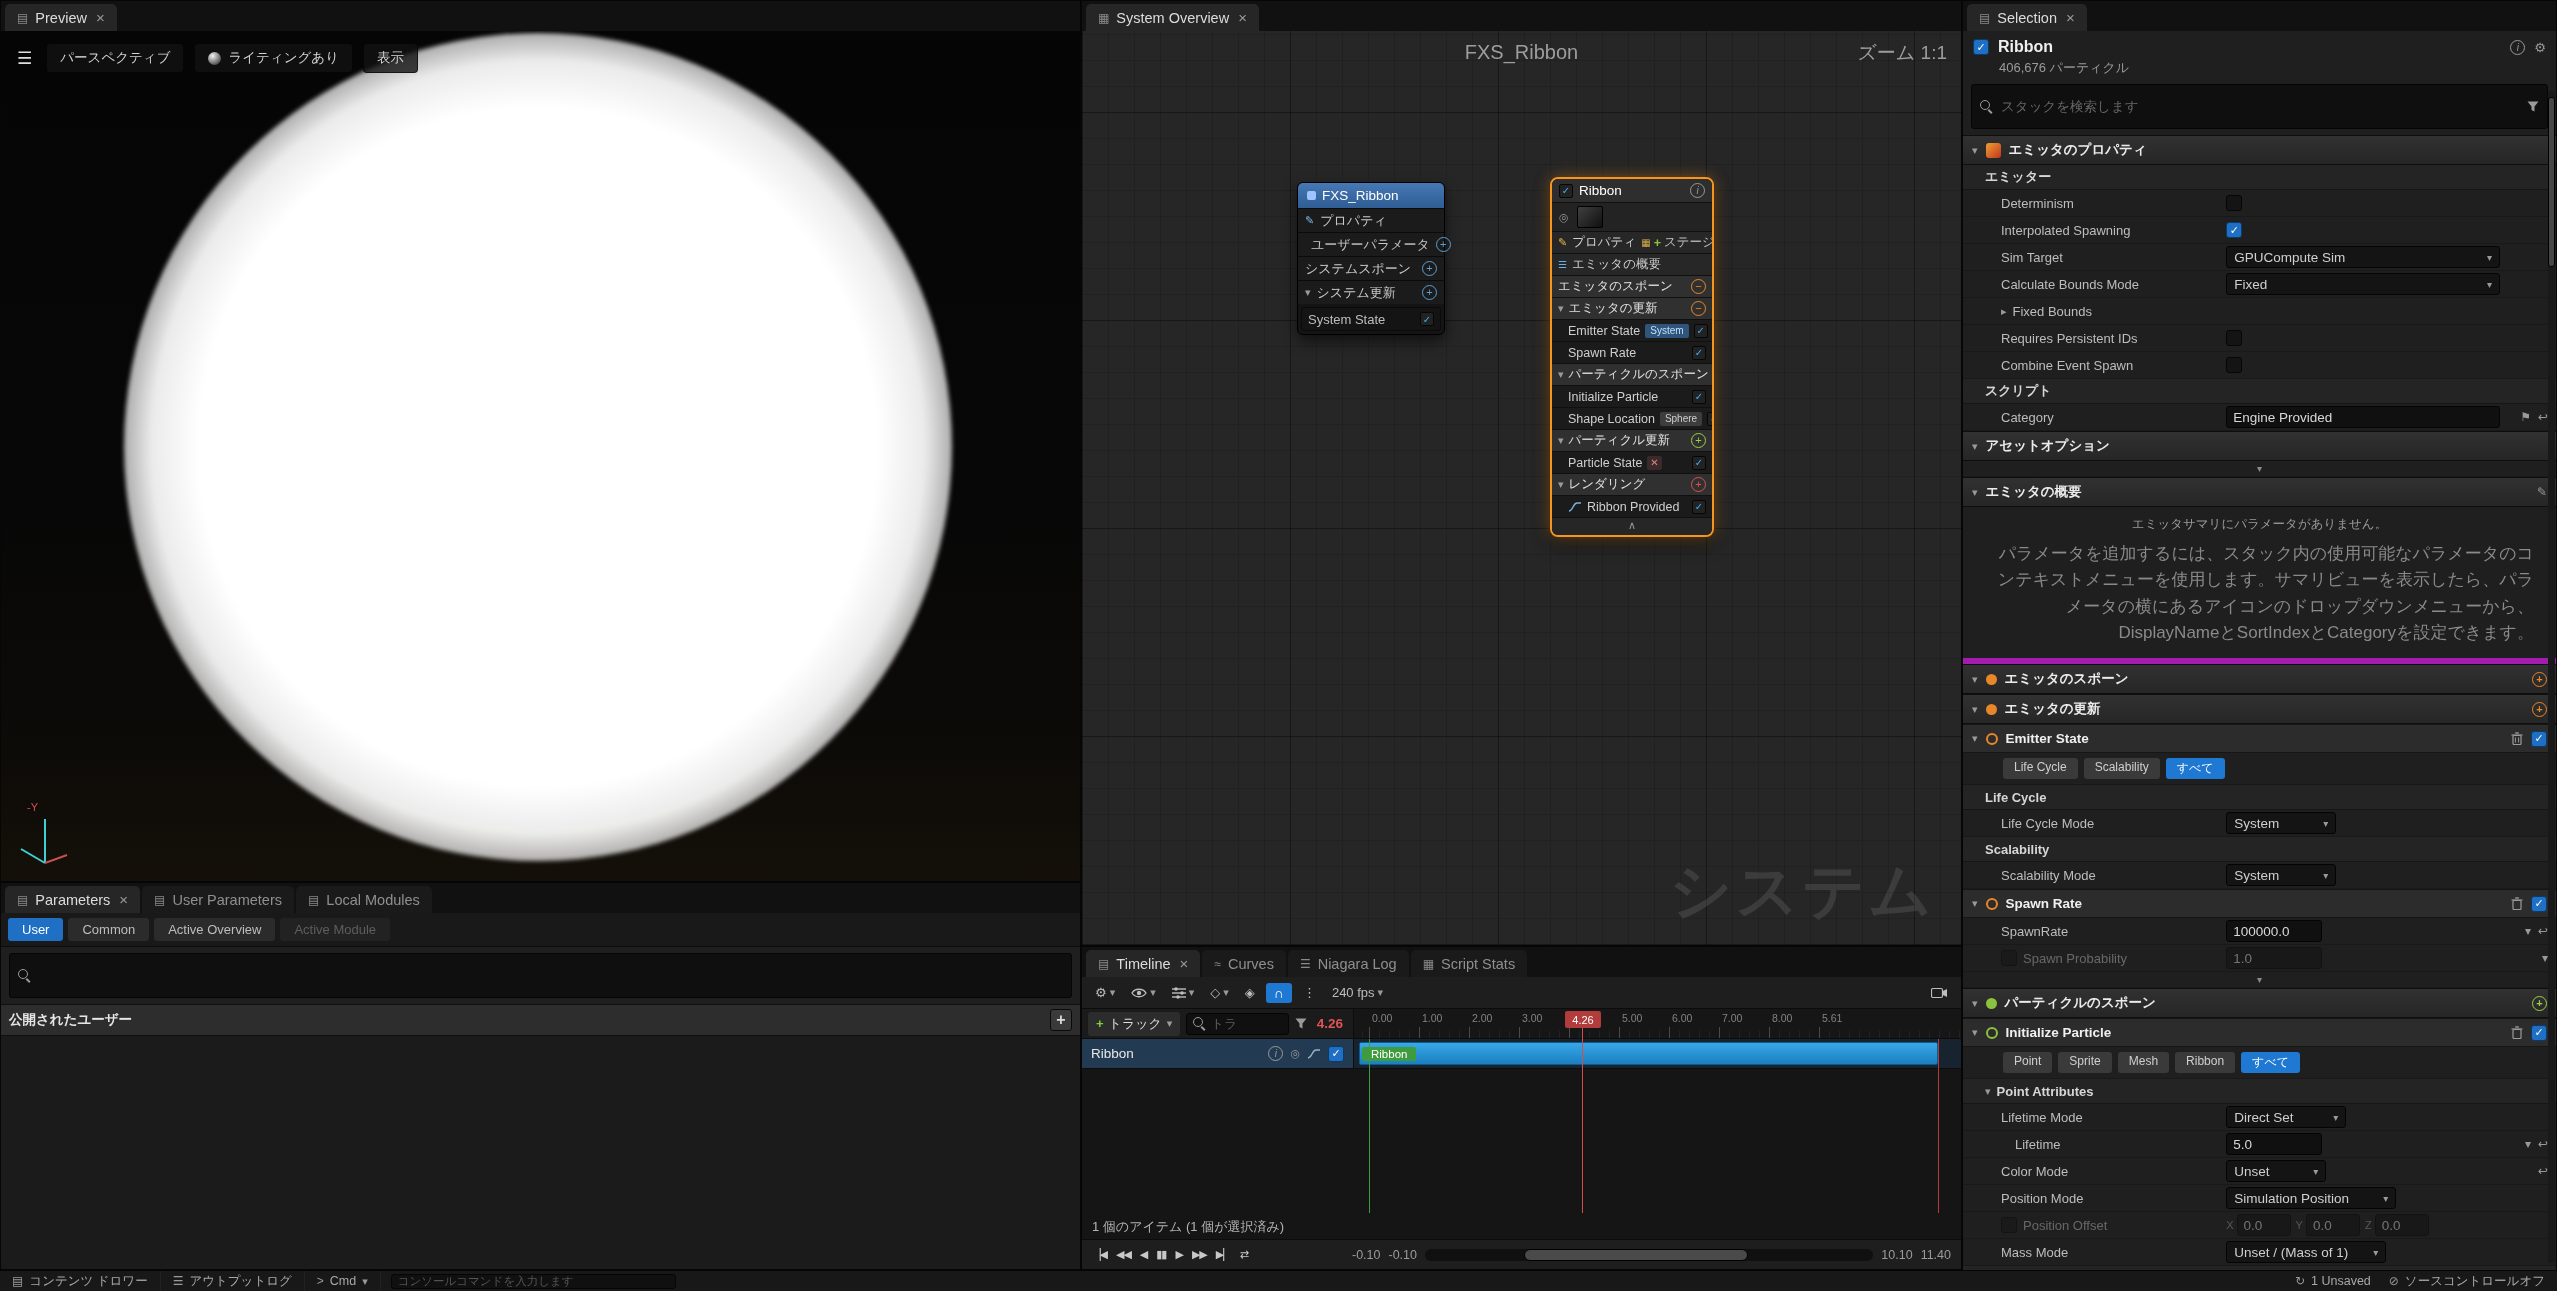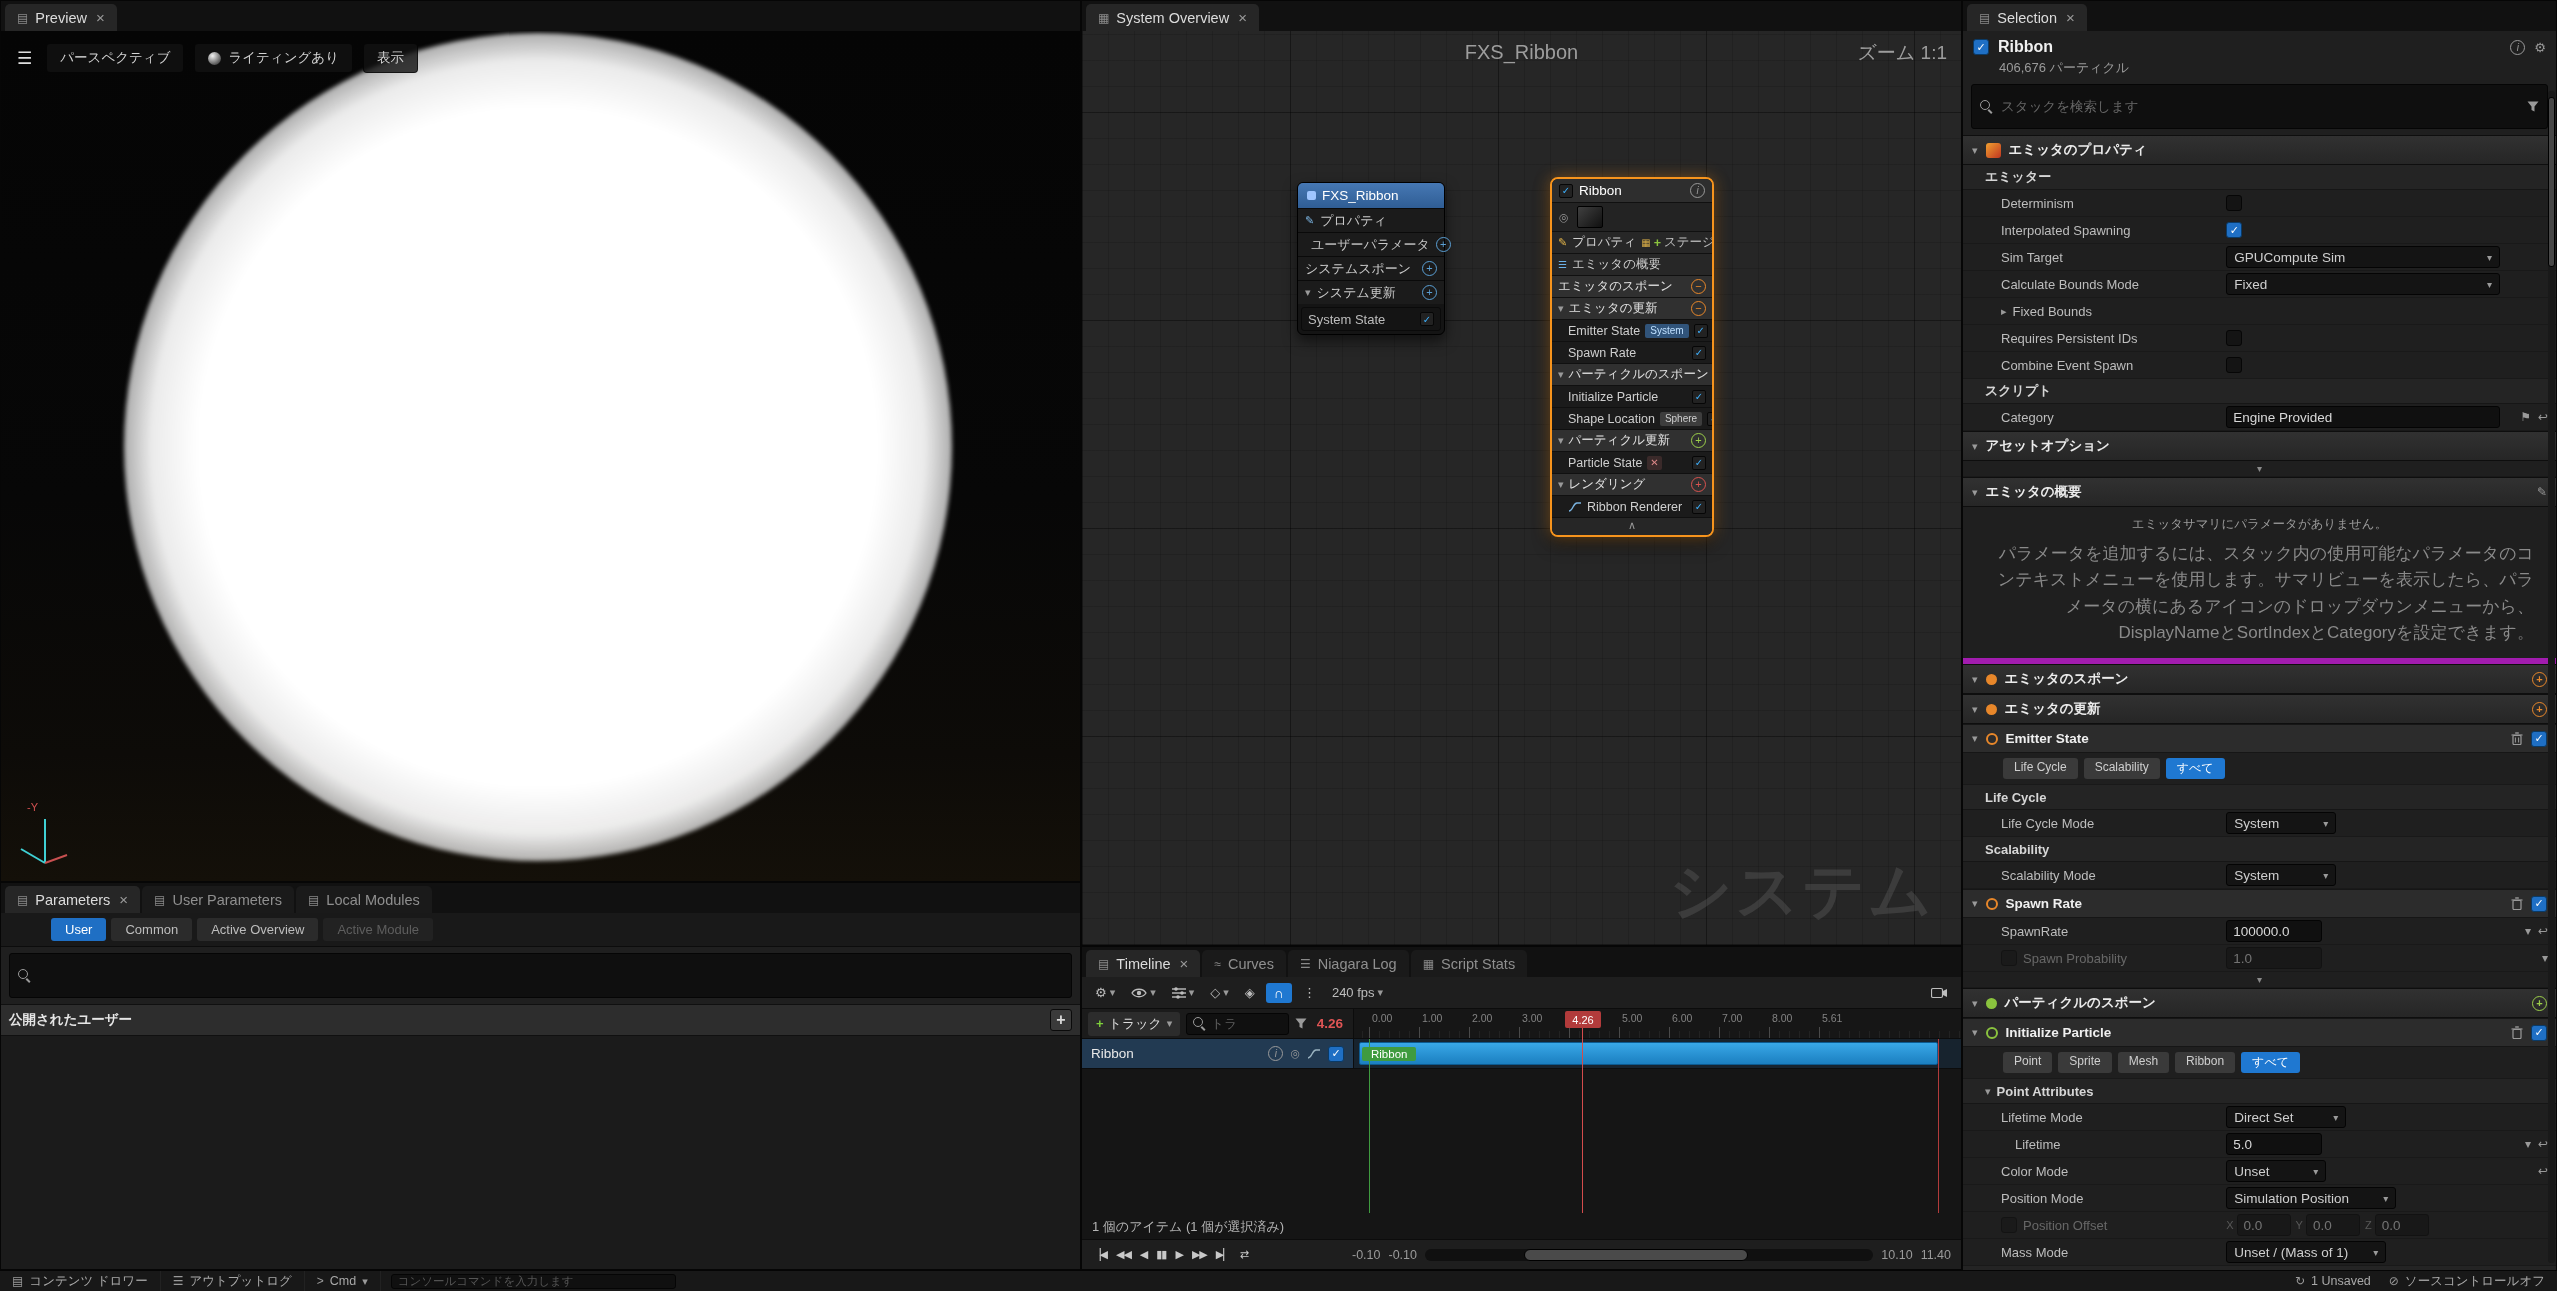--- a/index.html
+++ b/index.html
@@ -43,21 +43,21 @@
 background:radial-gradient(circle,#fff 0%,#fff 58%,rgba(255,255,255,.92) 66%,rgba(255,255,255,.5) 74%,rgba(255,255,255,.15) 79%,rgba(255,255,255,0) 84%);}
 .vtool{position:absolute;top:12px;left:12px;display:flex;gap:10px;align-items:center;z-index:5;}
 .vmenu{color:#ddd;font-size:17px;padding:2px 4px;}
 .vbtn{background:rgba(18,18,18,.8);border:1px solid rgba(0,0,0,.6);border-radius:4px;padding:5px 13px;color:#d4d4d4;font-size:13.5px;display:flex;gap:7px;align-items:center;}
 .litdot{width:13px;height:13px;border-radius:50%;background:radial-gradient(circle at 35% 30%,#f2f2f2,#5a5a5a 70%,#222);}
 .gizmo{position:absolute;left:14px;bottom:10px;width:70px;height:70px;}
 .gizmo .gy{position:absolute;left:12px;top:0;color:#d05050;font-size:11px;}
 
 .subtabs{display:flex;gap:5px;padding:5px 7px;background:#191919;border-bottom:1px solid #0c0c0c;flex:0 0 auto;}
 .stab{padding:4px 14px;background:#2b2b2b;border-radius:3px;color:#bdbdbd;font-size:13px;}
-.stab.on{background:#1f6fc4;color:#fff;margin-left:43px;}
+.stab.on{background:#1f6fc4;color:#fff;}
 .stab.dis{background:#222;color:#5e5e5e;}
 .searchrow{display:flex;align-items:center;gap:8px;background:#0f0f0f;border:1px solid #050505;border-radius:3px;margin:6px 8px;height:45px;padding:0 8px;flex:0 0 auto;}
 .searchrow input{flex:1;background:transparent;border:0;outline:0;color:#cfcfcf;font-size:13.5px;}
 .searchrow input::placeholder{color:#666;}
 .pubhdr{display:flex;align-items:center;justify-content:space-between;background:#2d2d2d;padding:4px 8px;color:#e6e6e6;font-weight:bold;font-size:13.5px;border-top:1px solid #101010;border-bottom:1px solid #101010;flex:0 0 auto;}
 .addbtn{width:22px;height:22px;background:#3a3a3a;border:1px solid #0a0a0a;border-radius:3px;display:flex;align-items:center;justify-content:center;color:#dadada;font-size:16px;}
 .pfill{flex:1;background:#1b1b1b;}
 
 .graph{position:relative;flex:1;overflow:hidden;background:
 repeating-linear-gradient(90deg,rgba(0,0,0,.30) 0 1px,transparent 1px 208px),
@@ -341,21 +341,21 @@
         </div>
         <div class="erow grp">
           <span class="chev">▾</span>
           <span>レンダリング</span>
           <span class="circ r">+</span>
         </div>
         <div class="erow mod">
           <svg width="14" height="10" viewBox="0 0 14 10">
               <path d="M1 9 C5 9 5 1 9 1 L13 1" fill="none" stroke="#7ab3e0" stroke-width="1.4"></path>
             </svg>
-          <span>Ribbon Renderer</span>
+          <span>Ribbon Provided</span>
           <span class="ncb">✓</span>
         </div>
         <div class="nfoot">
           <span>∧</span>
         </div>
       </div>
     </div>
   </div>
 
   <div class="panel timeline-panel">

